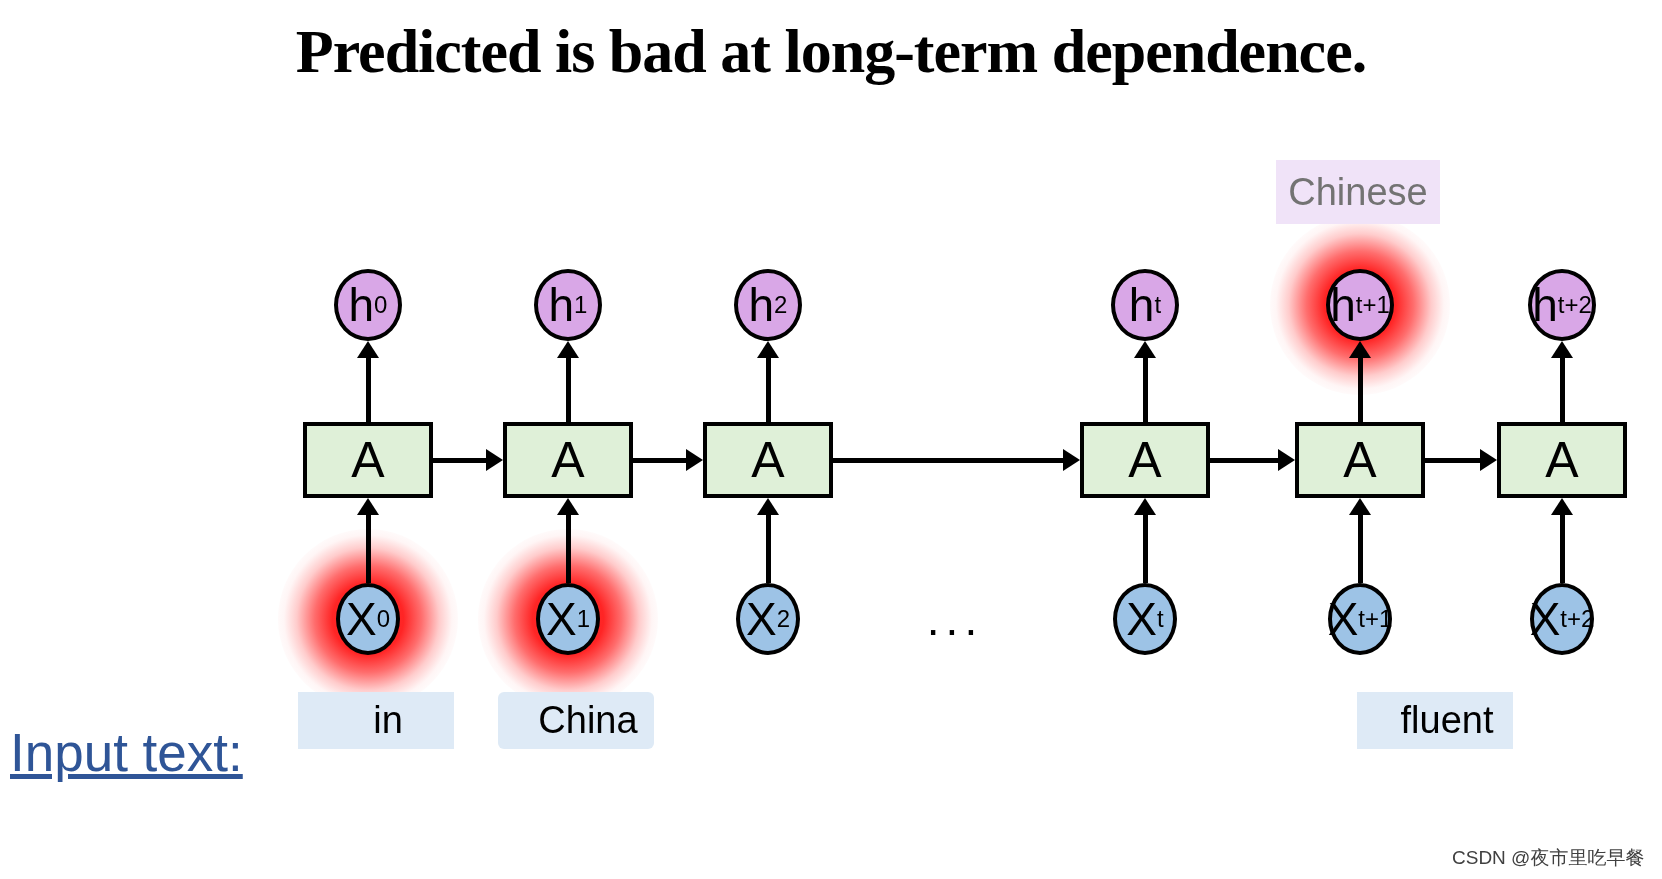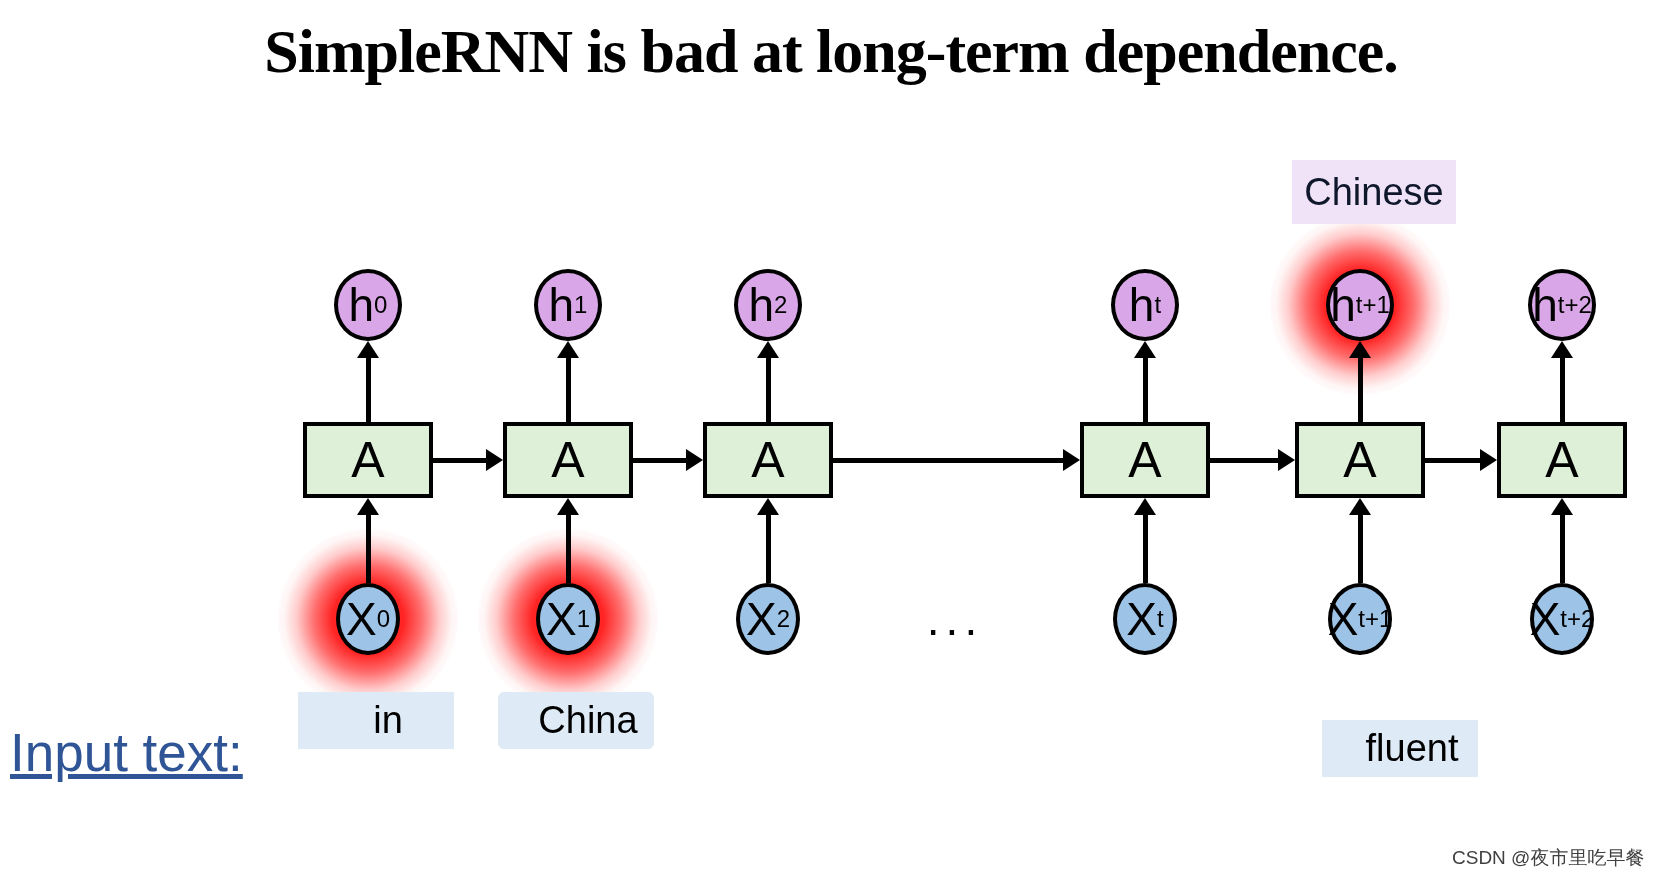--- a/index.html
+++ b/index.html
@@ -9,21 +9,21 @@
 
   .title{position:absolute;top:16px;left:0;width:100%;text-align:center;
          font-family:"Liberation Serif",serif;font-weight:bold;font-size:62px;color:#000;
          letter-spacing:-1px;}
 
   .predicted-label{position:absolute;left:14px;top:176px;font-size:44px;color:#7030A0;}
   .input-label{position:absolute;left:10px;top:722px;font-size:53px;color:#2F5597;text-decoration:underline;}
 
   .predicted-box{position:absolute;left:1276px;top:160px;width:164px;height:64px;
                  background:#F0E3F8;display:flex;align-items:center;justify-content:center;
-                 font-size:38px;color:#0f172a;z-index:3;margin-left:16px;}
+                 font-size:38px;color:#737373;z-index:3;}
 
   .hnode{position:absolute;width:68px;height:72px;border:4px solid #000;border-radius:50%;
          background:#D9A7E7;display:flex;align-items:center;justify-content:center;
          white-space:nowrap;z-index:2;}
   .xnode{position:absolute;width:64px;height:72px;border:4px solid #000;border-radius:50%;
          background:#9DC3E6;display:flex;align-items:center;justify-content:center;
          white-space:nowrap;z-index:2;}
   .node-base{font-size:46px;color:#000;line-height:1;}
   .node-sub{font-size:24px;color:#000;line-height:1;vertical-align:-0.30em;}
 
@@ -51,21 +51,21 @@
   .ellipsis{position:absolute;left:905px;top:592px;width:100px;text-align:center;
             font-size:46px;color:#000;letter-spacing:6px;z-index:1;}
 
   .watermark{position:absolute;left:1452px;top:845px;font-size:19px;color:#404040;z-index:4;}
 </style>
 </head>
 <body>
 
 <div id="slide">
 
-  <div class="title">SimpleRNN is bad at long-term dependence.</div>
+  <div class="title">Predicted is bad at long-term dependence.</div>
 
   <div class="input-label">Input text:</div>
 
   <div class="predicted-box">
     <span>Chinese</span>
   </div>
 
   <div class="glow" style="left:278px;top:529px;"></div>
   <div class="glow" style="left:478px;top:529px;"></div>
   <div class="glow" style="left:1270px;top:215px;"></div>
@@ -150,21 +150,21 @@
   <div class="vline" style="left:1358px;top:356px;height:66px;"></div>
   <div class="abox" style="left:1295px;top:422px;">
     <span>A</span>
   </div>
   <div class="vhead" style="left:1349px;top:498px;"></div>
   <div class="vline" style="left:1358px;top:513px;height:70px;"></div>
   <div class="xnode" style="left:1328px;top:583px;">
     <span class="node-base">X</span>
       <span class="node-sub">t+1</span>
   </div>
-  <div class="word-box" style="left:1322px;margin-top:28px;">
+  <div class="word-box" style="left:1357px;">
     <span>fluent</span>
   </div>
 
   <div class="hnode" style="left:1528px;top:269px;">
     <span class="node-base">h</span>
       <span class="node-sub">t+2</span>
   </div>
   <div class="vhead" style="left:1551px;top:341px;"></div>
   <div class="vline" style="left:1560px;top:356px;height:66px;"></div>
   <div class="abox" style="left:1497px;top:422px;">

